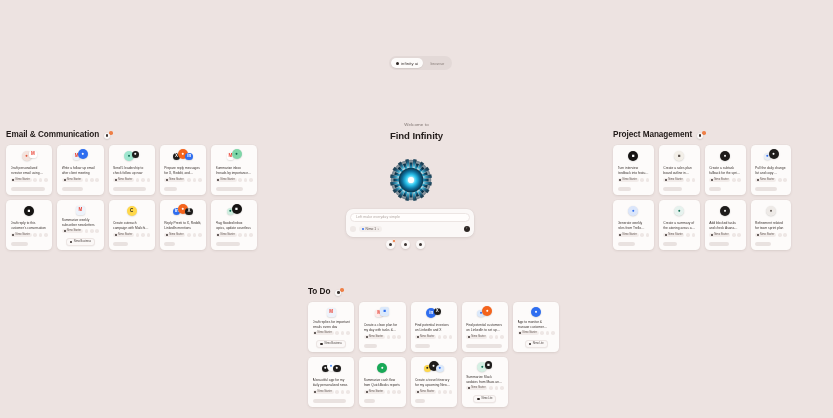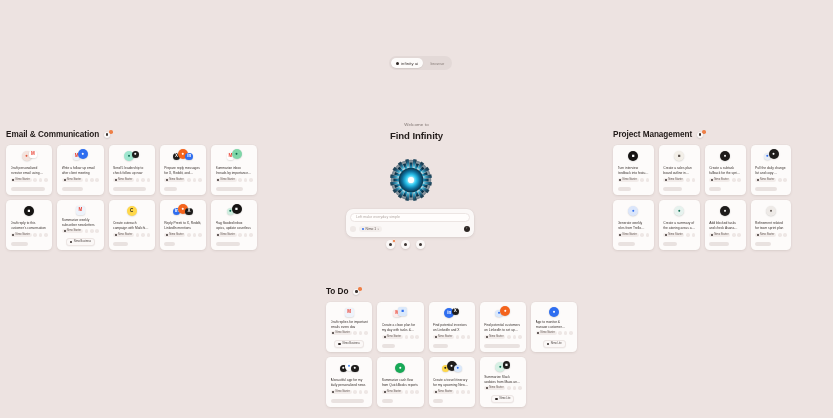--- a/index.html
+++ b/index.html
@@ -80,21 +80,21 @@
     display: flex; align-items: center; justify-content: center;
   }
   .dock-glyph { width: 3.4px; height: 3.4px; border-radius: 50%; background: #3a322f; }
   .dock-badge {
     position: absolute; right: -1px; top: -1px;
     width: 3.6px; height: 3.6px; border-radius: 50%; background: #ef7f46;
     border: .5px solid #f6efed;
   }
 
   
-  .sec-head { display: flex; align-items: flex-start; gap: 5px; }
+  .sec-head { display: flex; align-items: flex-end; gap: 5px; }
   .sec-title { font-size: 8.2px; font-weight: 700; color: #211a18; letter-spacing: -.05px; }
   .sec-badge { position: relative; width: 8px; height: 8px; }
   .sec-badge .b-core {
     position: absolute; left: 0; top: 1.6px; width: 6px; height: 6px;
     border-radius: 50%; background: #fbf8f7;
     box-shadow: 0 .5px 1.5px rgba(0,0,0,.2);
     display: flex; align-items: center; justify-content: center;
   }
   .sec-badge .b-core i { display: block; width: 2.4px; height: 2.4px; border-radius: 50%; background: #3a322f; }
   .sec-badge .b-dot {
@@ -149,21 +149,21 @@
 
   
   .sec-email { position: absolute; left: 6px; top: 130px; width: 196px; }
   .sec-email .grid { grid-template-columns: repeat(5, 1fr); margin-top: 6px; }
   .sec-email .card { height: 50px; }
 
   .sec-proj { position: absolute; left: 613px; top: 130px; width: 176px; }
   .sec-proj .grid { grid-template-columns: repeat(4, 1fr); margin-top: 6px; }
   .sec-proj .card { height: 50px; }
 
-  .sec-todo { position: absolute; left: 308px; top: 287px; width: 224px; margin-left: 18px; }
+  .sec-todo { position: absolute; left: 308px; top: 287px; width: 224px; }
   .sec-todo .grid { grid-template-columns: repeat(5, 1fr); margin-top: 6px; }
   .sec-todo .card { height: 50px; }
 </style>
 </head>
 <body>
 
 <div class="stage">
 
   <div class="mode-toggle">
     <div class="mode-pill active">

